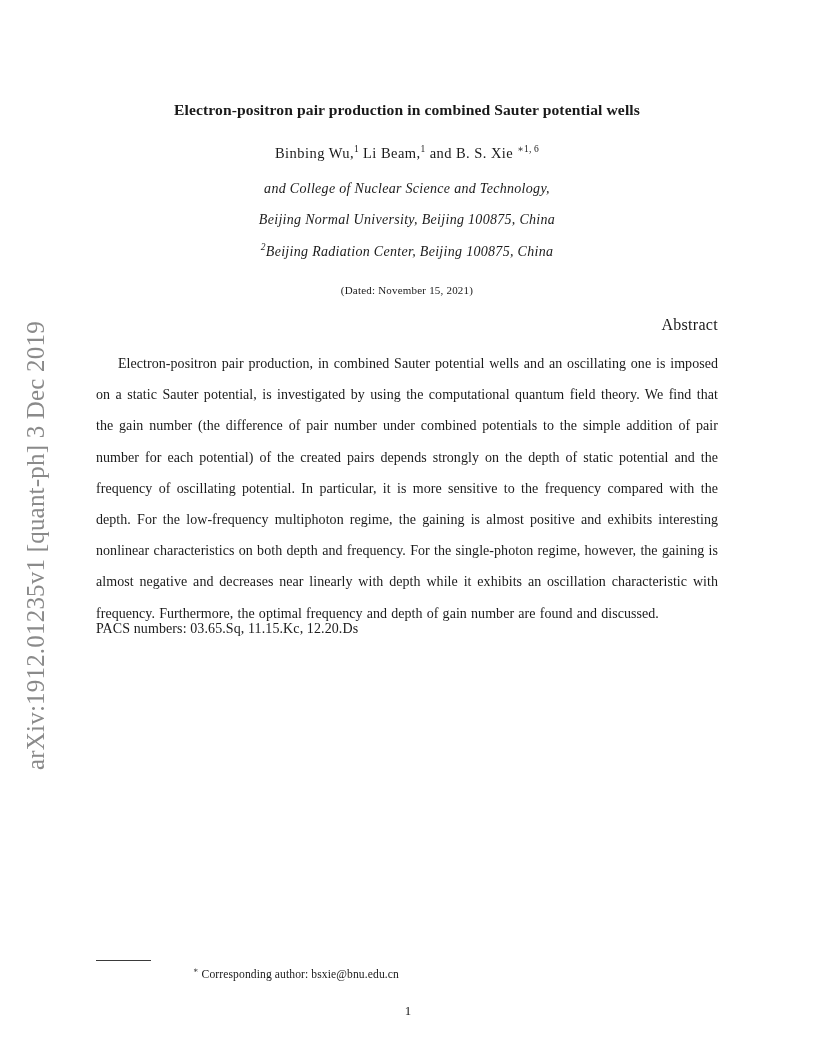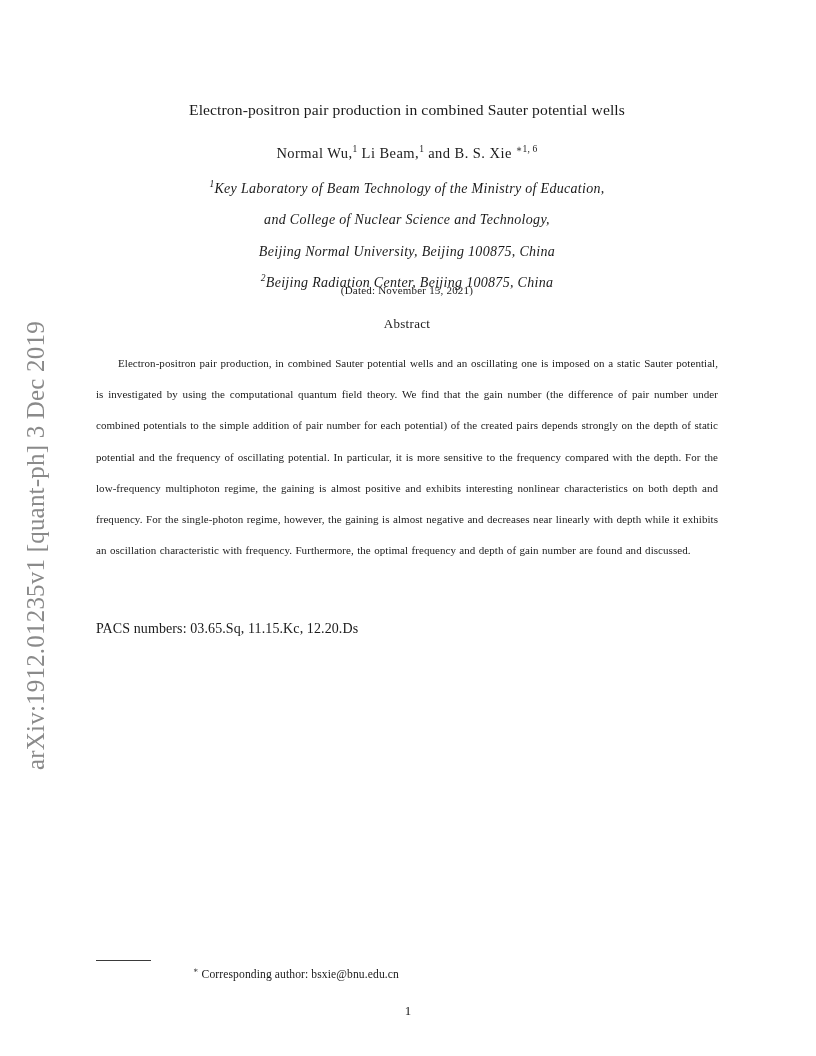--- a/index.html
+++ b/index.html
@@ -44,21 +44,21 @@
     height: 1056px;
   }
 
   .title {
     position: absolute;
     top: 90px;
     left: 0;
     width: 622px;
     text-align: center;
     font-size: 15.6px;
-    font-weight: normal;
+    font-weight: bold;
     letter-spacing: 0.1px;
     line-height: 20px;
   }
 
   .authors {
     position: absolute;
     top: 139px;
     left: 0;
     width: 622px;
     text-align: center;
@@ -97,31 +97,31 @@
     text-align: center;
     font-size: 11px;
     letter-spacing: 0.2px;
   }
 
   .abstract-heading {
     position: absolute;
     top: 316px;
     left: 0;
     width: 622px;
-    text-align: center;
-    font-size: 13px;
+    text-align: right;
+    font-size: 16px;
     letter-spacing: 0.3px;
   }
 
   .abstract-body {
     position: absolute;
     top: 348px;
     left: 0;
     width: 622px;
-    font-size: 11px;
+    font-size: 14px;
     line-height: 31.2px;
     text-align: justify;
     text-indent: 22px;
     letter-spacing: 0.05px;
     word-spacing: 0.6px;
     hyphens: none;
   }
 
   .pacs {
     position: absolute;
@@ -167,25 +167,24 @@
 </head>
 <body>
 
 <div class="arxiv-stamp">arXiv:1912.01235v1  [quant-ph]  3 Dec 2019</div>
 
 <div class="page-column">
 
   <h1 class="title">Electron-positron pair production in combined Sauter potential wells</h1>
 
   <div class="authors">
-    <span>Normal Wu,</span><sup>1</sup><span> Li Beam,</span><sup>1</sup><span> and B. S. Xie </span><sup>∗1, 6</sup>
+    <span>Binbing Wu,</span><sup>1</sup><span> Li Beam,</span><sup>1</sup><span> and B. S. Xie </span><sup>∗1, 6</sup>
   </div>
 
   <div class="affiliations">
-    <div><sup>1</sup><span>Key Laboratory of Beam Technology of the Ministry of Education,</span></div>
     <div><sup></sup><span>and College of Nuclear Science and Technology,</span></div>
     <div><sup></sup><span>Beijing Normal University, Beijing 100875, China</span></div>
     <div><sup>2</sup><span>Beijing Radiation Center, Beijing 100875, China</span></div>
   </div>
 
   <div class="dated">(Dated: November 15, 2021)</div>
 
   <div class="abstract-heading">Abstract</div>
 
   <div class="abstract-body">Electron-positron pair production, in combined Sauter potential wells and an oscillating one is imposed on a static Sauter potential, is investigated by using the computational quantum field theory. We find that the gain number (the difference of pair number under combined potentials to the simple addition of pair number for each potential) of the created pairs depends strongly on the depth of static potential and the frequency of oscillating potential. In particular, it is more sensitive to the frequency compared with the depth. For the low-frequency multiphoton regime, the gaining is almost positive and exhibits interesting nonlinear characteristics on both depth and frequency. For the single-photon regime, however, the gaining is almost negative and decreases near linearly with depth while it exhibits an oscillation characteristic with frequency. Furthermore, the optimal frequency and depth of gain number are found and discussed.</div>

